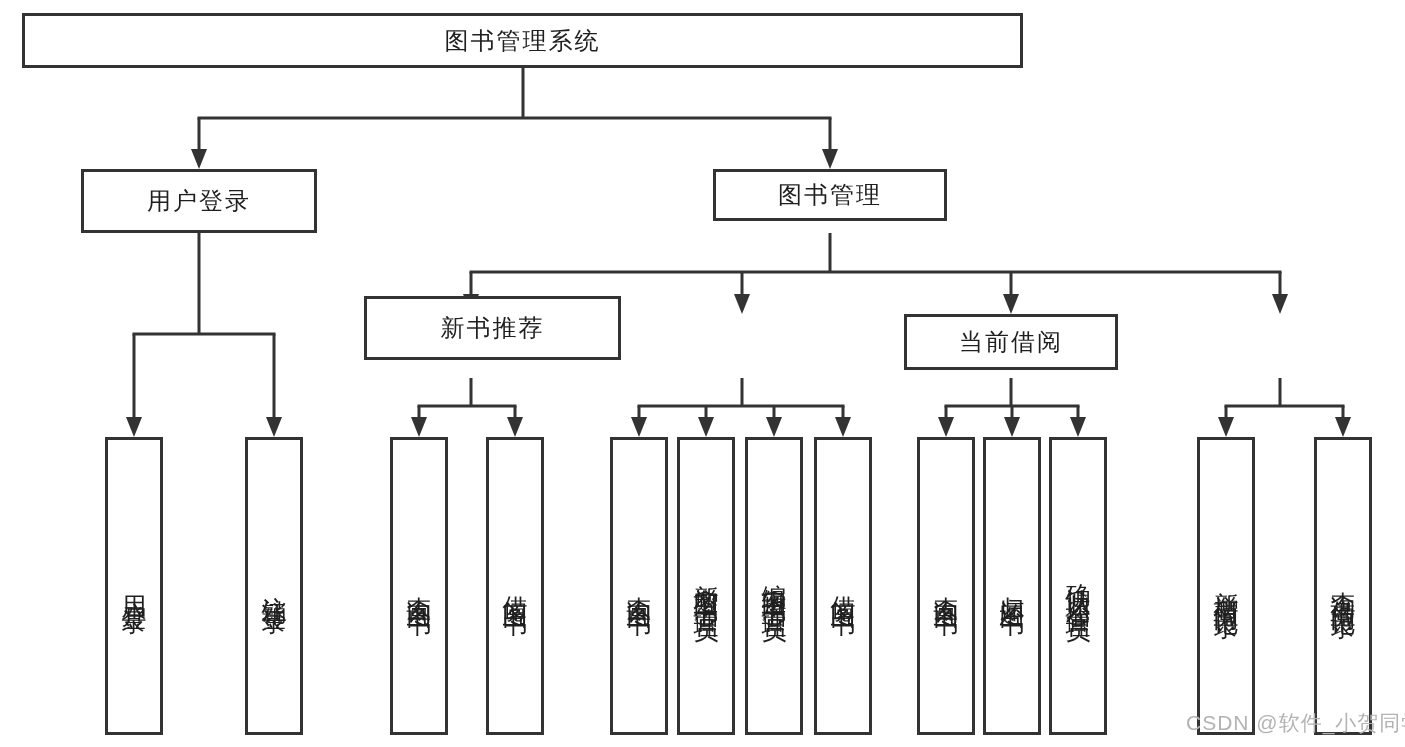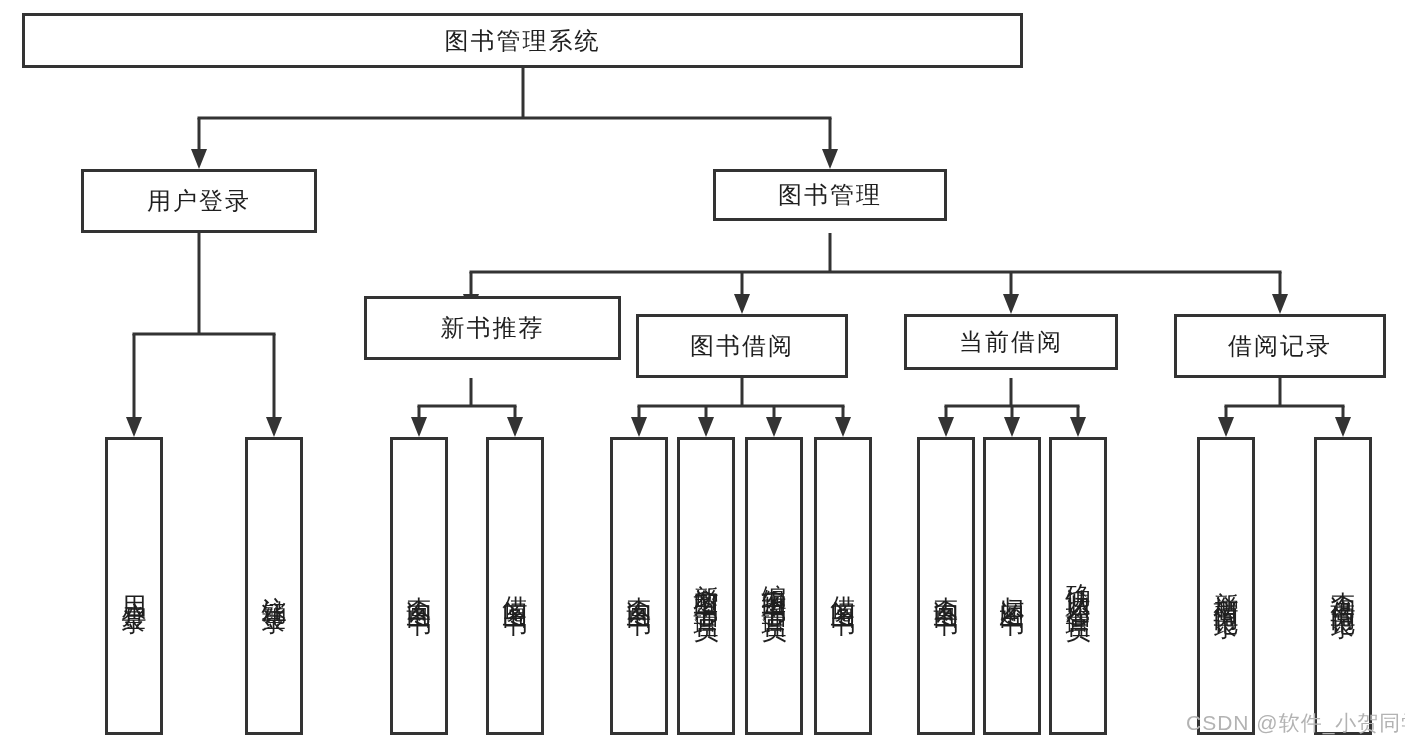--- a/index.html
+++ b/index.html
@@ -128,23 +128,21 @@
       <polygon points="1335,417 1351,417 1343,437"></polygon>
     </g>
   </svg>
 
   <div class="node h-node" style="left:22px;top:13px;width:1001px;height:55px">图书管理系统</div>
 
   <div class="node h-node" style="left:81px;top:169px;width:236px;height:64px">用户登录</div>
   <div class="node h-node" style="left:713px;top:169px;width:234px;height:52px">图书管理</div>
 
   <div class="node h-node" style="left:364px;top:296px;width:257px;height:64px">新书推荐</div>
-  <div class="node h-node" style="left:636px;top:314px;width:212px;height:64px">图书借阅</div>
   <div class="node h-node" style="left:904px;top:314px;width:214px;height:56px">当前借阅</div>
-  <div class="node h-node" style="left:1174px;top:314px;width:212px;height:64px">借阅记录</div>
 
   <div class="node v-node" style="left:105px;top:437px;width:58px;height:298px">用户登录</div>
   <div class="node v-node" style="left:245px;top:437px;width:58px;height:298px">注销登录</div>
 
   <div class="node v-node" style="left:390px;top:437px;width:58px;height:298px">查询图书</div>
   <div class="node v-node" style="left:486px;top:437px;width:58px;height:298px">借阅图书</div>
 
   <div class="node v-node" style="left:610px;top:437px;width:58px;height:298px">查询图书</div>
   <div class="node v-node" style="left:677px;top:437px;width:58px;height:298px">新增图书（管理员）</div>
   <div class="node v-node" style="left:745px;top:437px;width:58px;height:298px">编辑图书（管理员）</div>

